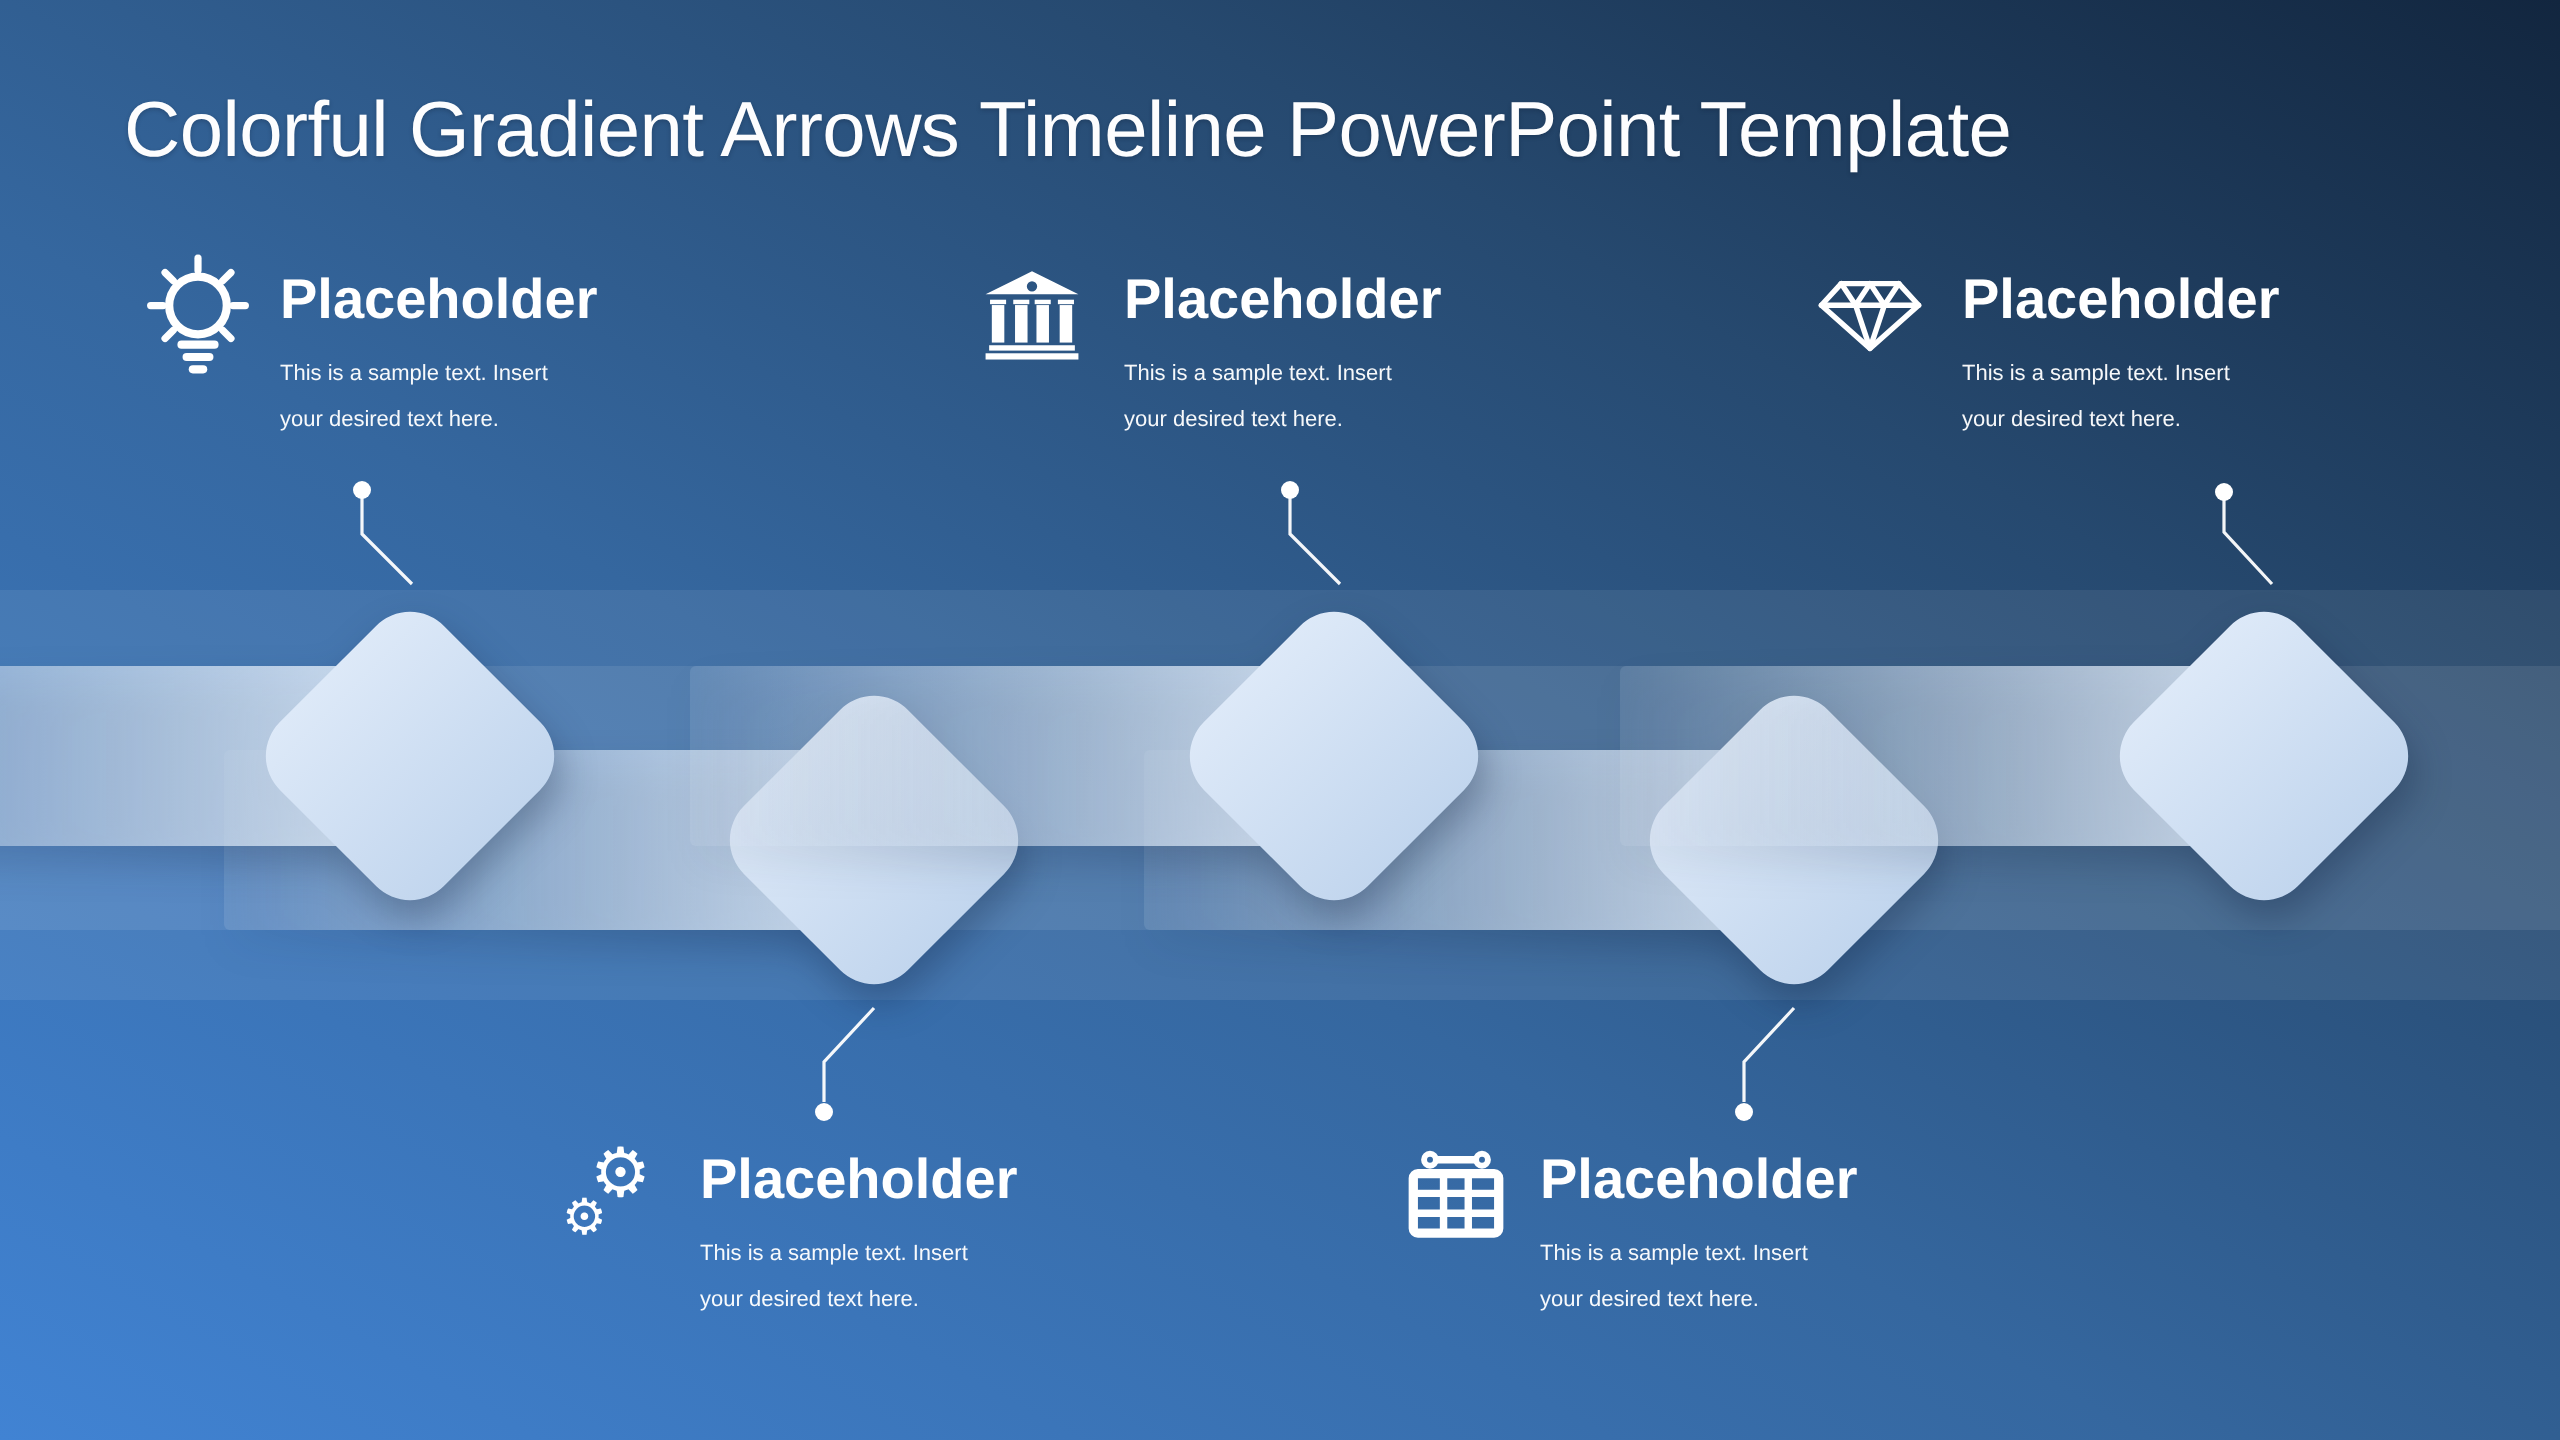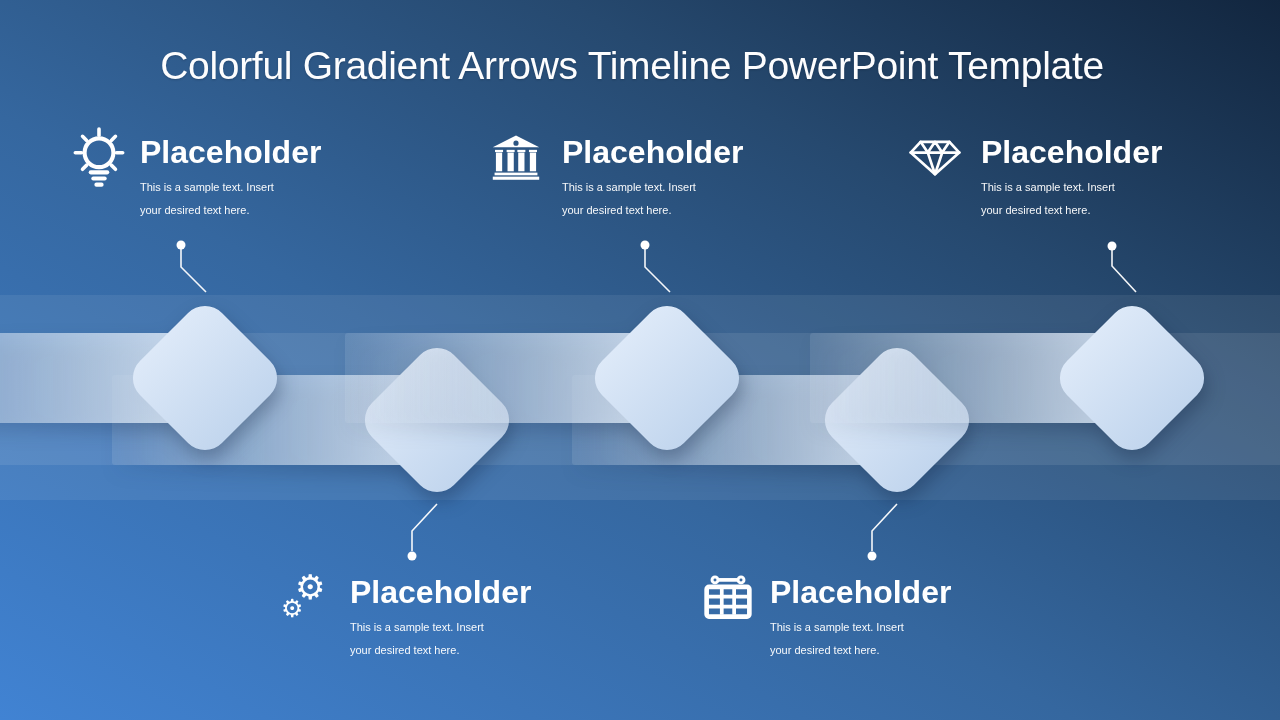--- a/index.html
+++ b/index.html
@@ -7,21 +7,20 @@
   #stage{
     position:relative;width:1280px;height:720px;overflow:hidden;
     font-family:"Liberation Sans",sans-serif;color:#fff;
     background:linear-gradient(to top right,#4183d3 0%,#35679f 42%,#26496f 72%,#12263f 100%);
   }
   
   .slide-title{
     position:absolute;left:62px;top:44px;width:1140px;
     font-size:39px;font-weight:400;letter-spacing:-0.3px;color:#fdfdfe;
     text-shadow:0 1px 2px rgba(10,25,45,.25);
-    text-align:center;
   }
   
   .band{position:absolute;left:0;right:0;z-index:1;}
   .band-outer{top:295px;height:205px;background:rgba(255,255,255,0.07);}
   .band-inner{top:333px;height:132px;background:rgba(255,255,255,0.09);}
   
   .arrow{position:absolute;filter:drop-shadow(3px 9px 9px rgba(10,28,56,0.30));}
   .arrow .body{position:absolute;height:90px;border-radius:3px;}
   .arrow .head{position:absolute;width:116px;height:116px;border-radius:24px;transform:rotate(45deg);
     background:linear-gradient(90deg,#dde9f8 0%,#c2d6ee 100%);}
@@ -38,21 +37,21 @@
   .a3 .head{left:609px;top:320px;}
   .a4 .body{left:572px;top:375px;width:335px;}
   .a4 .head{left:839px;top:362px;}
   .a5 .body{left:810px;top:333px;width:332px;}
   .a5 .head{left:1074px;top:320px;}
   
   #connectors{position:absolute;left:0;top:0;z-index:4;pointer-events:none;}
   #connectors polyline{fill:none;stroke:#ffffff;stroke-width:1.6;opacity:.95;}
   #connectors circle{fill:#ffffff;}
   
-  .ph-title{position:absolute;font-size:32px;font-weight:700;color:#ffffff;white-space:nowrap;z-index:5;}
+  .ph-title{position:absolute;font-size:28px;font-weight:700;color:#ffffff;white-space:nowrap;z-index:5;}
   .ph-desc{position:absolute;font-size:11px;line-height:23px;color:rgba(255,255,255,0.96);white-space:nowrap;z-index:5;}
   .icon{position:absolute;z-index:5;}
   .gear-glyph{position:absolute;color:#fff;font-family:"DejaVu Sans",sans-serif;line-height:1;}
   .gear-big{font-size:34px;left:14px;top:-2px;}
   .gear-small{font-size:25px;left:0px;top:24px;}
 </style>
 </head>
 <body>
 
 <div id="stage">

